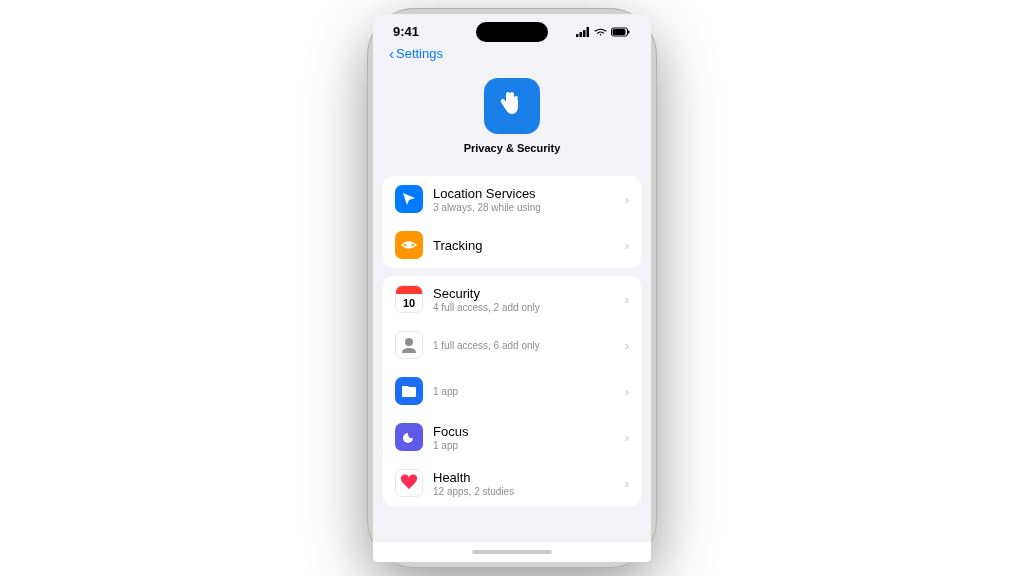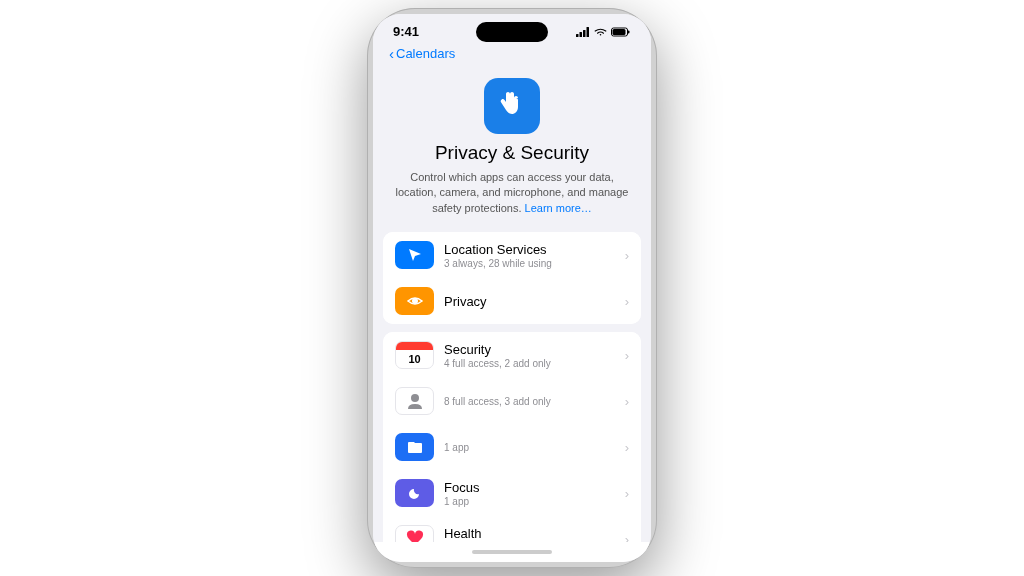--- a/index.html
+++ b/index.html
@@ -19,21 +19,21 @@
       border-radius: 48px;
       padding: 6px;
       box-shadow: 0 20px 60px rgba(0,0,0,0.4), inset 0 0 0 1px #b0b0b0;
       position: relative;
     }
 
     .phone-inner {
       width: 100%;
       height: 100%;
       background: #f2f2f7;
-      border-radius: 28px;
+      border-radius: 5px;
       overflow: hidden;
       position: relative;
       display: flex;
       flex-direction: column;
     }
 
     
     .status-bar {
       background: #f2f2f7;
       padding: 10px 20px 4px;
@@ -116,22 +116,22 @@
       width: 56px;
       height: 56px;
       background: #1a7fe8;
       border-radius: 14px;
       display: flex;
       align-items: center;
       justify-content: center;
     }
 
     .page-title {
-      font-size: 19px;
-      font-weight: 400;
+      font-size: 11px;
+      font-weight: 700;
       color: #000;
       margin-bottom: 6px;
     }
 
     .page-description {
       font-size: 11px;
       color: #555;
       line-height: 1.4;
     }
 
@@ -166,21 +166,21 @@
       content: '';
       position: absolute;
       bottom: 0;
       left: 44px;
       right: 0;
       height: 0.5px;
       background: #e0e0e5;
     }
 
     .row-icon {
-      width: 39px;
+      width: 28px;
       height: 28px;
       border-radius: 7px;
       display: flex;
       align-items: center;
       justify-content: center;
       margin-right: 10px;
       flex-shrink: 0;
       font-size: 14px;
     }
 
@@ -283,40 +283,36 @@
           <rect x="0.5" y="1" width="16" height="8" rx="2" stroke="#000" stroke-width="1" fill="none"></rect>
           <rect x="16.5" y="3.5" width="2" height="3" rx="1" fill="#000"></rect>
           <rect x="1.5" y="2" width="13" height="6" rx="1.5" fill="#000"></rect>
         </svg>
       </div>
     </div>
 
     <div class="nav-bar">
       <div class="back-btn">
         <span class="back-chevron">‹</span>
-        <span>Calendars</span>
+        <span>Settings</span>
       </div>
     </div>
 
     <div class="screen-content">
 
       <div class="header-section">
         <div class="app-icon-container">
           <div class="app-icon">
 
             <svg width="32" height="32" viewBox="0 0 32 32" fill="white">
               <path d="M22 8c0-1.1-.9-2-2-2s-2 .9-2 2V4c0-1.1-.9-2-2-2s-2 .9-2 2v4V4c0-1.1-.9-2-2-2s-2 .9-2 2v8l-1.5-2c-.6-.9-1.8-1.2-2.8-.6-1 .6-1.3 1.9-.7 2.9L10 20c1.2 2 3.4 4 6 4s6-2.4 6-7V10c0-1.1-.9-2-2-2z"></path>
             </svg>
           </div>
         </div>
         <div class="page-title">Privacy &amp; Security</div>
-        <div class="page-description">
-          <span>Control which apps can access your data, location, camera, and microphone, and manage safety protections.</span>
-          <span class="learn-more">Learn more…</span>
-        </div>
       </div>
 
       <div class="settings-list">
 
         <div class="section-group">
 
           <div class="settings-row">
             <div class="row-icon icon-blue">
               <svg width="16" height="16" viewBox="0 0 16 16" fill="white">
                 <path d="M2 2 L14 7 L8 9 L6 14 Z"></path>
@@ -330,21 +326,21 @@
           </div>
 
           <div class="settings-row">
             <div class="row-icon icon-orange">
               <svg width="16" height="16" viewBox="0 0 16 16" fill="white">
                 <circle cx="8" cy="8" r="3"></circle>
                 <path d="M1 8 Q8 2 15 8 Q8 14 1 8Z" stroke="white" stroke-width="1.5" fill="none"></path>
               </svg>
             </div>
             <div class="row-text">
-              <div class="row-title">Privacy</div>
+              <div class="row-title">Tracking</div>
             </div>
             <span class="row-chevron">›</span>
           </div>
 
         </div>
 
         <div class="section-group">
 
           <div class="settings-row">
             <div class="row-icon calendar-icon" style="display:flex; flex-direction:column; padding:0; overflow:hidden;">
@@ -361,21 +357,21 @@
           </div>
 
           <div class="settings-row">
             <div class="row-icon contacts-icon-img">
               <svg width="20" height="20" viewBox="0 0 20 20">
                 <circle cx="10" cy="7" r="4" fill="#8e8e93"></circle>
                 <path d="M3 18 Q3 13 10 13 Q17 13 17 18" fill="#8e8e93"></path>
               </svg>
             </div>
             <div class="row-text">
-              <div class="row-subtitle">8 full access, 3 add only</div>
+              <div class="row-subtitle">1 full access, 6 add only</div>
             </div>
             <span class="row-chevron">›</span>
           </div>
 
           <div class="settings-row">
             <div class="row-icon" style="background:#1c6ef5;">
               <svg width="16" height="16" viewBox="0 0 16 16" fill="white">
                 <path d="M1 4 Q1 3 2 3 L7 3 L8 4 L14 4 Q15 4 15 5 L15 13 Q15 14 14 14 L2 14 Q1 14 1 13 Z"></path>
               </svg>
             </div>

